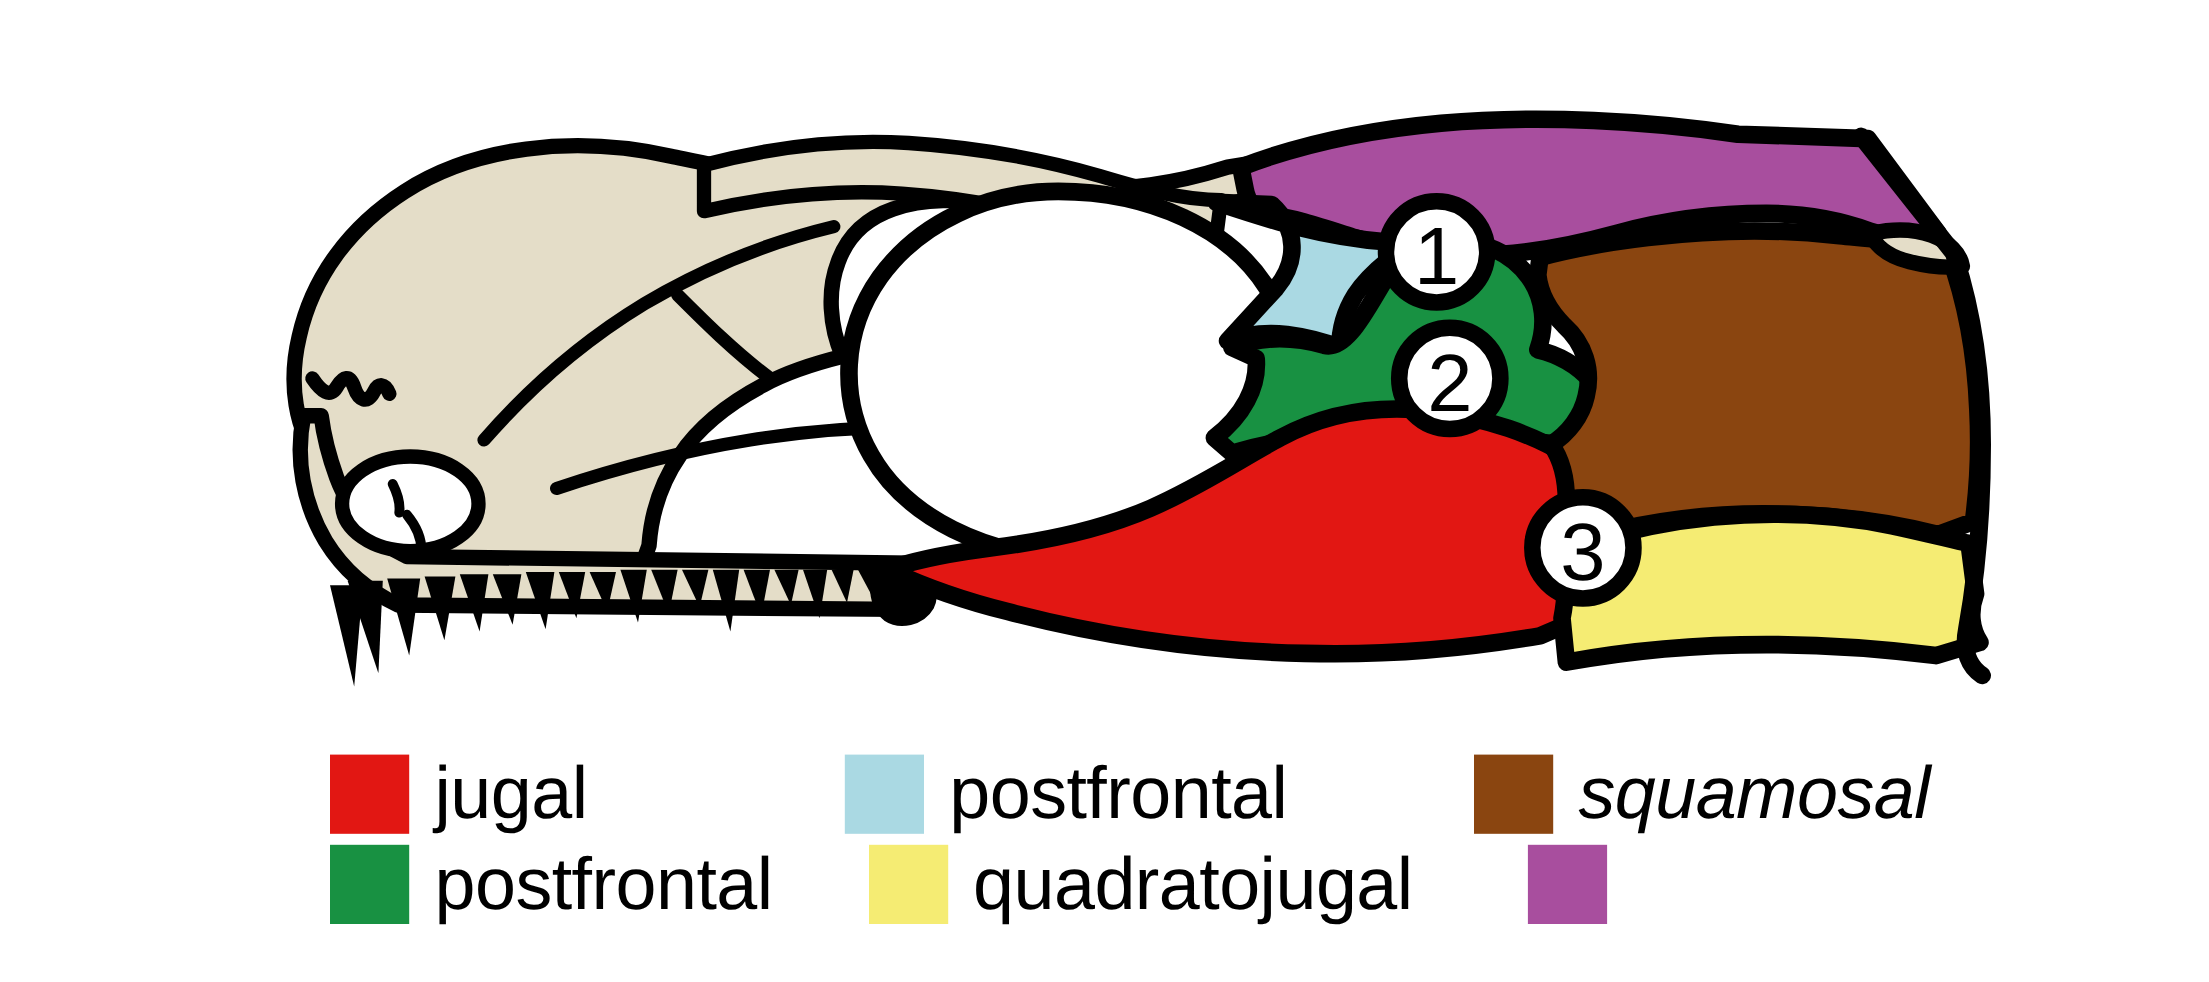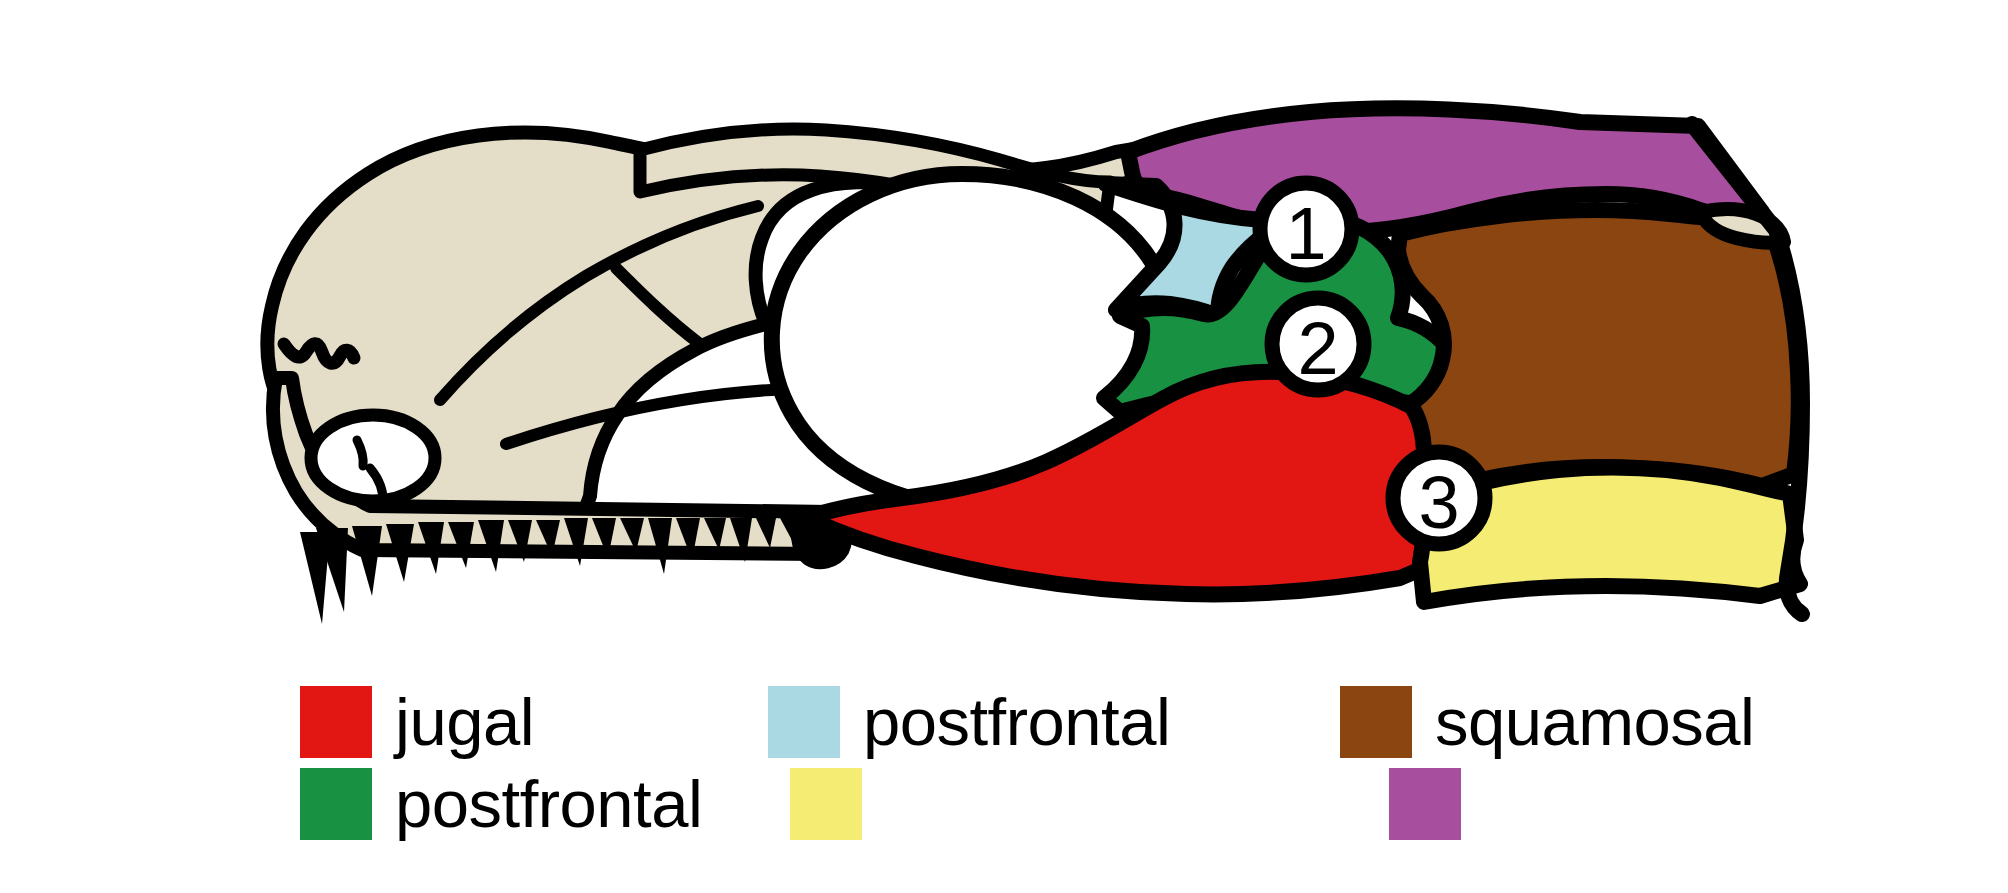--- a/index.html
+++ b/index.html
@@ -54,21 +54,21 @@
   .legend-row.row-0 { top: 18px; }
   .legend-row.row-1 { top: 100px; }
   .legend-item {
     display: flex;
     flex-direction: row;
     align-items: flex-start;
     box-sizing: border-box;
   }
   .legend-item.col-0 { width: 510px; }
   .legend-item.col-1 { width: 634px; }
-  .legend-item.col-2 { width: 410px; }
+  .legend-item.col-2 { width: 410px; font-style: italic; }
   .swatch {
     width: 72px;
     height: 72px;
     flex: 0 0 72px;
     border: 0;
   }
   .legend-label {
     margin-left: 23px;
     font-size: 67px;
     line-height: 72px;
@@ -313,20 +313,21 @@
       </div>
     </div>
 
     <div class="legend-row row-1">
       <div class="legend-item col-0">
         <span class="swatch" style="background:#189142"></span>
         <span class="legend-label">postfrontal</span>
       </div>
       <div class="legend-item col-1">
         <span class="swatch" style="background:#F5EC73"></span>
+        <span class="legend-label">quadratojugal</span>
       </div>
       <div class="legend-item col-2">
         <span class="swatch" style="background:#A84E9E"></span>
       </div>
     </div>
 
   </div>
 </div>
 
 </body></html>

